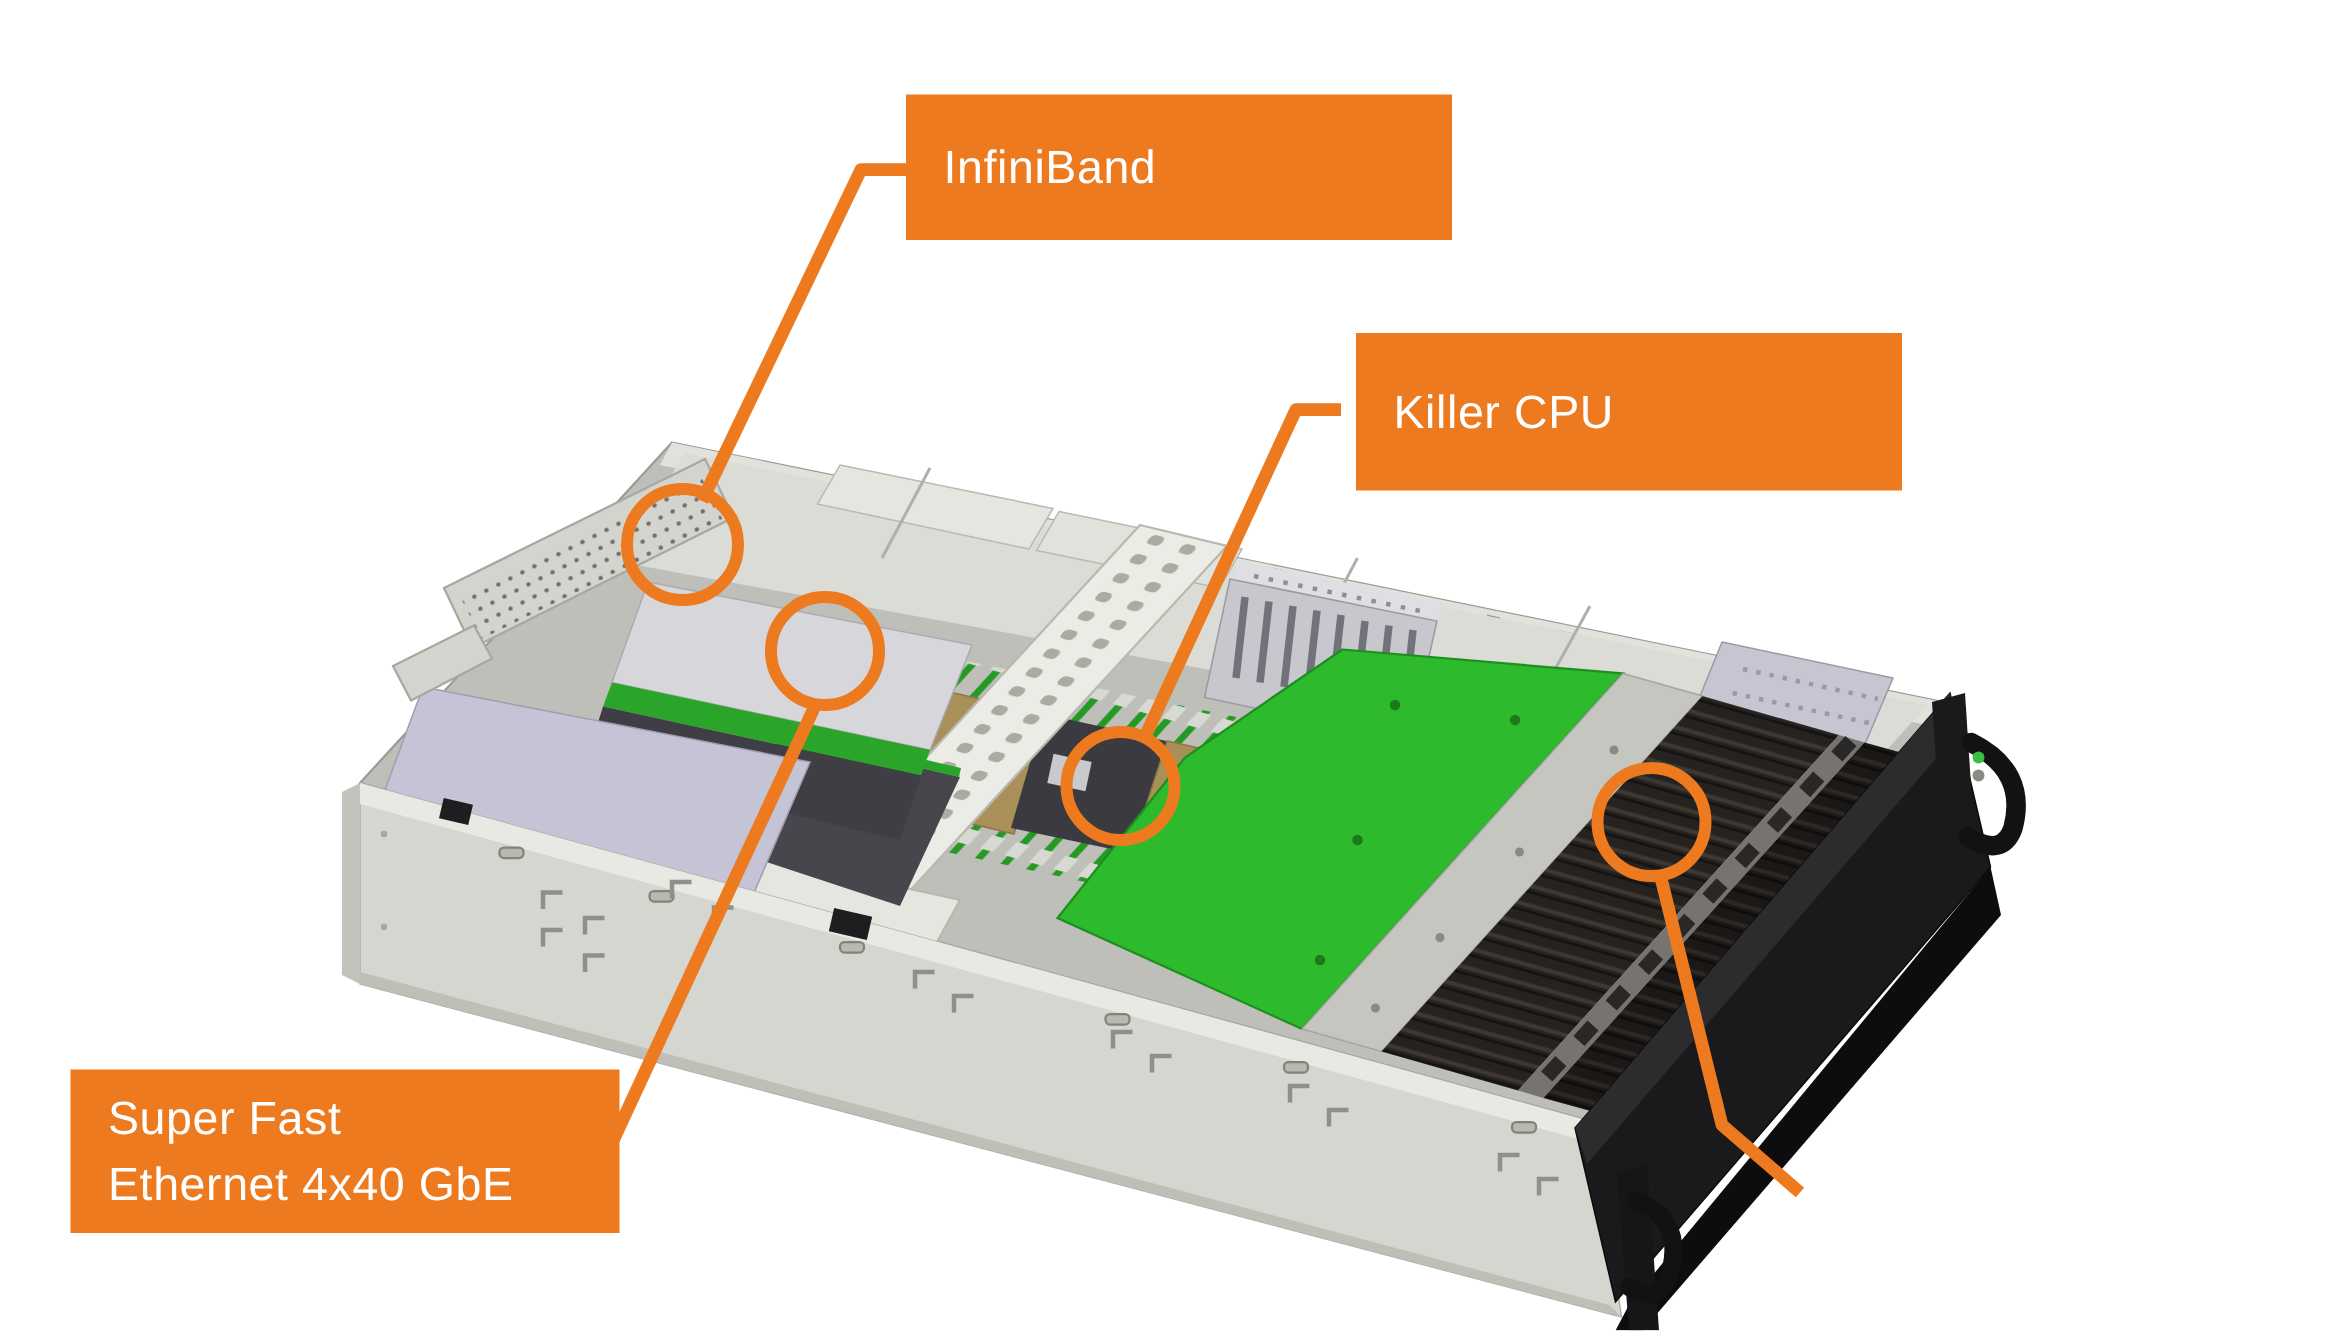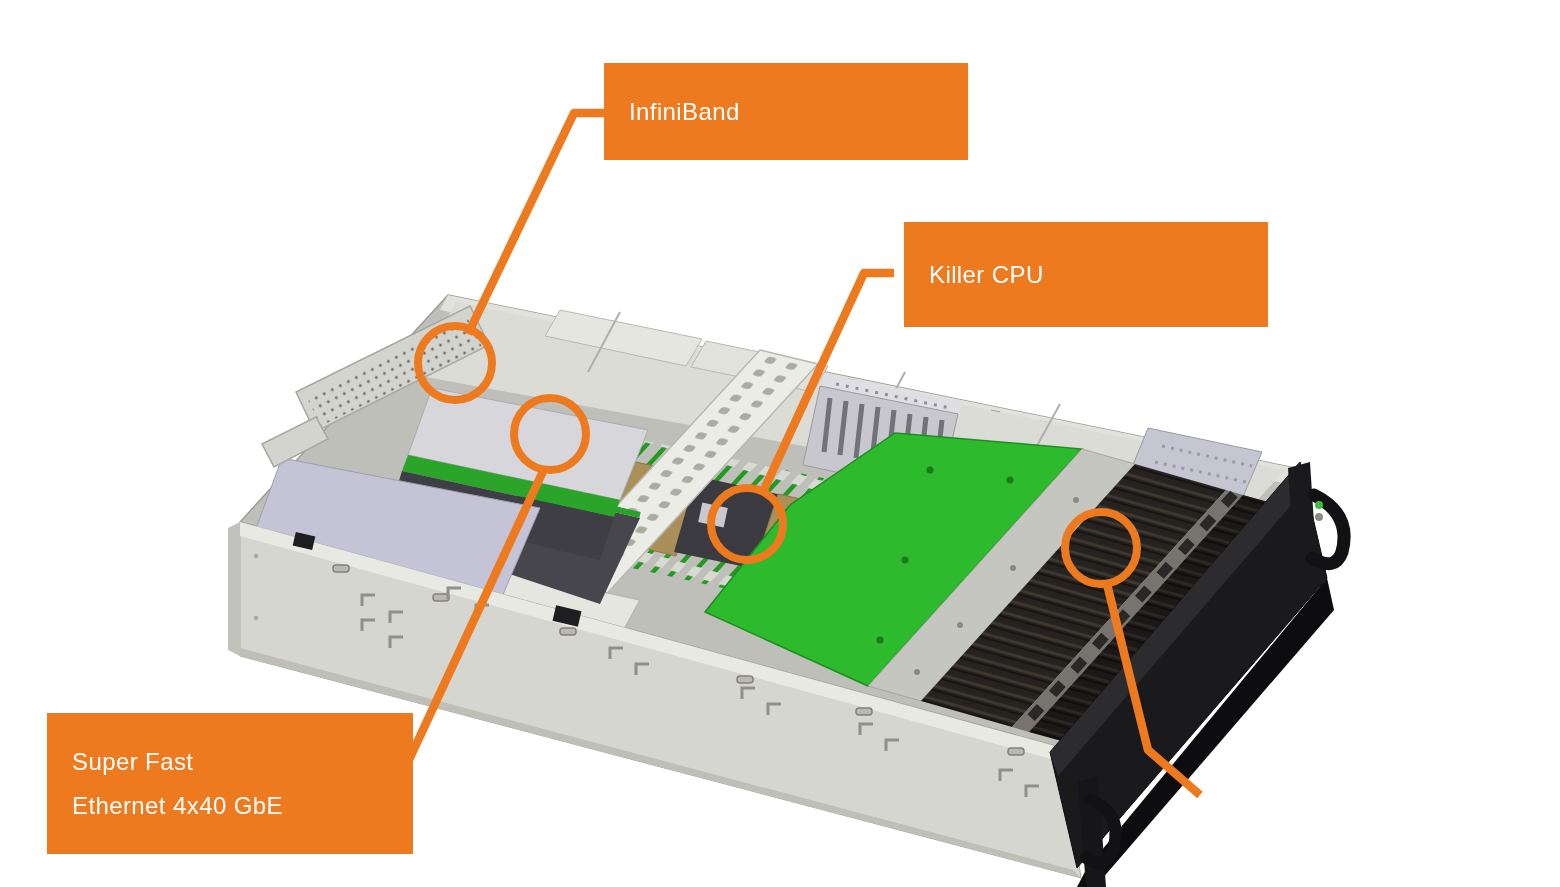--- a/index.html
+++ b/index.html
@@ -2,21 +2,21 @@
 <html><head>
 <meta charset="utf-8">
 <style>
   html,body{margin:0;padding:0;background:#ffffff;}
   .stage{position:relative;width:1560px;height:887px;background:#ffffff;overflow:hidden;
          font-family:"Liberation Sans",sans-serif;}
   .stage svg{position:absolute;left:0;top:0;}
   .callout-label{position:absolute;background:#ED7A1F;color:#ffffff;
     display:flex;flex-direction:column;justify-content:center;
     padding-left:25px;box-sizing:border-box;
-    font-size:24px;line-height:44px;font-weight:400;letter-spacing:.4px;}
+    font-size:31px;line-height:44px;font-weight:400;letter-spacing:.4px;}
   .callout-label span{display:block;white-space:nowrap;}
 </style>
 </head>
 <body>
 
 <div class="stage">
 
 <svg width="1560" height="887" viewBox="0 0 1560 887">
   <defs>
     <pattern id="fins" width="20" height="14" patternUnits="userSpaceOnUse" patternTransform="matrix(0.96,0.27,0.64,-0.77,0,0)">
@@ -203,19 +203,19 @@
 </svg>
 
 <div class="callout-label" style="left:604px;top:63px;width:364px;height:97px;">
   <span>InfiniBand</span>
 </div>
 
 <div class="callout-label" style="left:892px;top:222px;width:364px;height:105px;margin-left:12px;">
   <span>Killer CPU</span>
 </div>
 
-<div class="callout-label" style="left:47px;top:713px;width:366px;height:141px;">
+<div class="callout-label" style="left:47px;top:713px;width:366px;height:109px;">
   <span>Super Fast</span>
   <span>Ethernet 4x40 GbE</span>
 </div>
 
 
 </div>
 
 </body></html>

